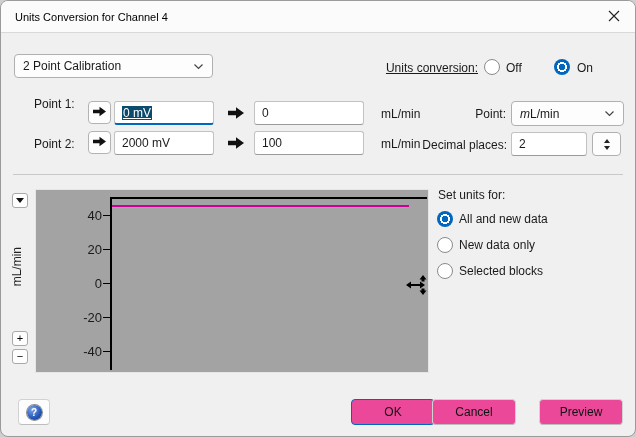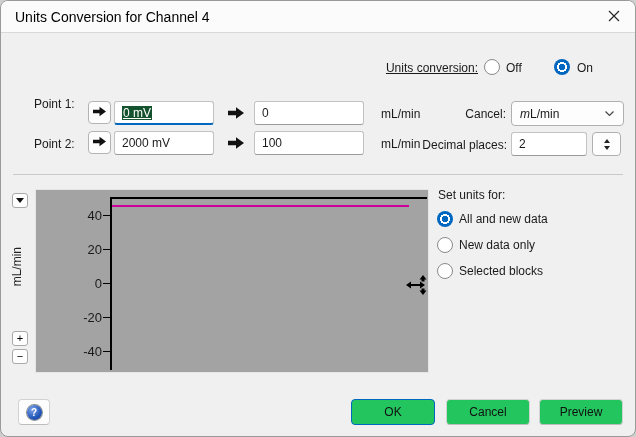--- a/index.html
+++ b/index.html
@@ -3,53 +3,53 @@
 <meta charset="utf-8">
 <style>
   html,body{margin:0;padding:0;background:#cfcfcf;}
   *{box-sizing:border-box;}
   .dialog{
     position:relative;width:636px;height:437px;background:#f0f0f0;
     border:1px solid #9a9a9a;border-radius:8px;overflow:hidden;
     font-family:"Liberation Sans","DejaVu Sans",sans-serif;font-size:12px;color:#1a1a1a;
   }
   .titlebar{position:absolute;left:0;top:0;right:0;height:32px;background:#fbfbfb;border-bottom:1px solid #d8d8d8;}
-  .title{position:absolute;left:14px;top:0;height:32px;line-height:32px;font-size:14px;color:#000;}
+  .title{position:absolute;left:14px;top:0;height:32px;line-height:32px;font-size:11px;color:#000;}
   .close-btn{position:absolute;left:597px;top:2px;width:32px;height:28px;display:flex;align-items:center;justify-content:center;background:transparent;border:none;cursor:default;}
   .label{position:absolute;white-space:nowrap;}
   .r{text-align:right;}
   .combo{position:absolute;background:#fdfdfd;border:1px solid #b0b0b0;border-radius:4px;display:flex;align-items:center;padding:0 8px;}
   .combo .chev{margin-left:auto;display:flex;align-items:center;}
   .ifl{display:inline-block;}
   .ifl::first-letter{font-style:italic;}
   .radio{position:absolute;width:16px;height:16px;border-radius:50%;background:#fff;border:1px solid #8a8a8a;}
   .radio.sel-on{border:none;background:radial-gradient(circle,#0067c0 0 3px,#ffffff 3px 5px,#0067c0 5px 8.5px);}
   .textfield{position:absolute;background:#fff;border:1px solid #c2c2c2;border-bottom:1px solid #9a9a9a;border-radius:3px;display:flex;align-items:center;padding:0 7px;}
   .textfield.focused{border-bottom:2px solid #0067c0;}
-  .seltext{background:#14532d;color:#fff;padding:0 1px;text-decoration:underline;}
+  .seltext{background:#0c4a6e;color:#fff;padding:0 1px;text-decoration:underline;}
   .arrow-btn{position:absolute;width:23px;height:23px;background:#fdfdfd;border:1px solid #b3b3b3;border-radius:4px;display:flex;align-items:center;justify-content:center;}
   .mid-arrow{position:absolute;display:flex;align-items:center;}
   .spin-btn{position:absolute;width:29px;height:24px;background:#fdfdfd;border:1px solid #b0b0b0;border-radius:4px;display:flex;flex-direction:column;align-items:center;justify-content:center;gap:3px;}
   .tri-up{width:0;height:0;border-left:3.5px solid transparent;border-right:3.5px solid transparent;border-bottom:4.5px solid #222;}
   .tri-dn{width:0;height:0;border-left:3.5px solid transparent;border-right:3.5px solid transparent;border-top:4.5px solid #222;}
   .divider{position:absolute;left:12px;right:12px;top:173px;height:1px;background:#c9c9c9;}
   .mini-btn{position:absolute;width:16px;height:15px;background:#fdfdfd;border:1px solid #a9a9a9;border-radius:3px;display:flex;align-items:center;justify-content:center;font-size:11px;line-height:1;}
   .ylab{position:absolute;left:9px;top:246px;writing-mode:vertical-rl;transform:rotate(180deg);font-size:12px;color:#222;}
   .chart{position:absolute;left:34px;top:188px;width:394px;height:184px;background:#a3a3a3;border:1px solid #e6e6e6;}
   .axis-v{position:absolute;left:74px;top:7px;width:2px;height:173px;background:#000;}
   .axis-h{position:absolute;left:74px;top:7px;width:317px;height:2px;background:#000;}
   .series{position:absolute;left:76px;top:15px;width:297px;height:2px;}
   .ytick{position:absolute;left:21px;width:45px;text-align:right;font-size:13px;color:#1a1a1a;height:16px;line-height:16px;}
   .tickmark{position:absolute;left:67px;width:7px;height:1px;background:#000;}
   .t0{top:18px}.t1{top:52px}.t2{top:86px}.t3{top:120px}.t4{top:154px}
   .m0{top:25px}.m1{top:59px}.m2{top:93px}.m3{top:127px}.m4{top:161px}
   .cursor{position:absolute;left:405px;top:274px;}
   .opt-row{position:absolute;left:436px;height:16px;}
   .opt-label{position:absolute;left:22px;top:1px;white-space:nowrap;}
-  .btn{position:absolute;width:84px;height:26px;background:#22c55e;border:1px solid #d2d2d2;border-bottom-color:#bdbdbd;border-radius:4px;display:flex;align-items:center;justify-content:center;font-size:12px;color:#111;}
+  .btn{position:absolute;width:84px;height:26px;background:#ec4899;border:1px solid #d2d2d2;border-bottom-color:#bdbdbd;border-radius:4px;display:flex;align-items:center;justify-content:center;font-size:12px;color:#111;}
   .btn.default{border:1.5px solid #0067c0;}
   .help-btn{position:absolute;left:17px;top:398px;width:32px;height:26px;background:#fdfdfd;border:1px solid #d2d2d2;border-bottom-color:#bdbdbd;border-radius:4px;display:flex;align-items:center;justify-content:center;}
   .help-ico{width:15px;height:15px;border-radius:50%;background:radial-gradient(circle at 35% 30%,#7ea4e8,#2256b8 60%,#16377e);box-shadow:0 0 0 1px #8d8d8d;color:#fff;font-weight:bold;font-size:10px;display:flex;align-items:center;justify-content:center;}
   .tri-menu{width:0;height:0;border-left:4px solid transparent;border-right:4px solid transparent;border-top:5px solid #111;}
 </style>
 </head>
 <body>
 
 <div class="dialog">
 
@@ -57,20 +57,28 @@
     <span class="title">Units Conversion for Channel 4</span>
     <button class="close-btn">
       <span>
         <svg width="12" height="12" viewBox="0 0 12 12">
             <path d="M1 1 L11 11 M11 1 L1 11" stroke="#222" stroke-width="1.1" fill="none"></path>
           </svg>
       </span>
     </button>
   </div>
 
+  <div class="combo" style="left:13px;top:53px;width:199px;height:24px;">
+    <span>2 Point Calibration</span>
+    <span class="chev">
+      <svg width="11" height="7" viewBox="0 0 11 7">
+          <path d="M1.5 1.5 L5.5 5.5 L9.5 1.5" stroke="#454545" stroke-width="1.2" fill="none"></path>
+        </svg>
+    </span>
+  </div>
 
   <span class="label r" style="left:357px;top:60px;width:120px;text-decoration:underline;">Units conversion:</span>
   <span class="radio" style="left:483px;top:58px;"></span>
   <span class="label" style="left:505px;top:60px;">Off</span>
   <span class="radio sel-on" style="left:553px;top:58px;"></span>
   <span class="label" style="left:576px;top:60px;">On</span>
 
   <span class="label" style="left:33px;top:96px;">Point 1:</span>
   <button class="arrow-btn" style="left:87px;top:100px;">
     <span><svg width="13" height="11" viewBox="0 0 14 10">
@@ -83,21 +91,21 @@
   <span class="mid-arrow" style="left:227px;top:102px;height:20px;">
     <svg width="16" height="12" viewBox="0 0 14 10">
         <path d="M0 3 h7 v-3 l7 5 l-7 5 v-3 h-7 z" fill="#111"></path>
       </svg>
   </span>
   <div class="textfield" style="left:253px;top:100px;width:110px;height:24px;">
     <span>0</span>
   </div>
   <span class="label" style="left:380px;top:106px;">mL/min</span>
 
-  <span class="label r" style="left:420px;top:106px;width:85px;">Cancel:</span>
+  <span class="label r" style="left:420px;top:106px;width:85px;">Point:</span>
   <div class="combo" style="left:510px;top:100px;width:113px;height:25px;">
     <span class="ifl">mL/min</span>
     <span class="chev">
       <svg width="11" height="7" viewBox="0 0 11 7">
           <path d="M1.5 1.5 L5.5 5.5 L9.5 1.5" stroke="#454545" stroke-width="1.2" fill="none"></path>
         </svg>
     </span>
   </div>
 
   <span class="label" style="left:33px;top:136px;">Point 2:</span>
@@ -176,16 +184,16 @@
   </div>
   <div class="opt-row" style="top:262px;">
     <span class="radio" style="left:0;top:0;"></span>
     <span class="opt-label">Selected blocks</span>
   </div>
 
   <button class="help-btn">
     <span class="help-ico">?</span>
   </button>
   <button class="btn default" style="left:350px;top:398px;">OK</button>
-  <button class="btn" style="left:445px;top:398px;">Cancel</button>
+  <button class="btn" style="left:431px;top:398px;">Cancel</button>
   <button class="btn" style="left:538px;top:398px;">Preview</button>
 
 </div>
 
 </body></html>

